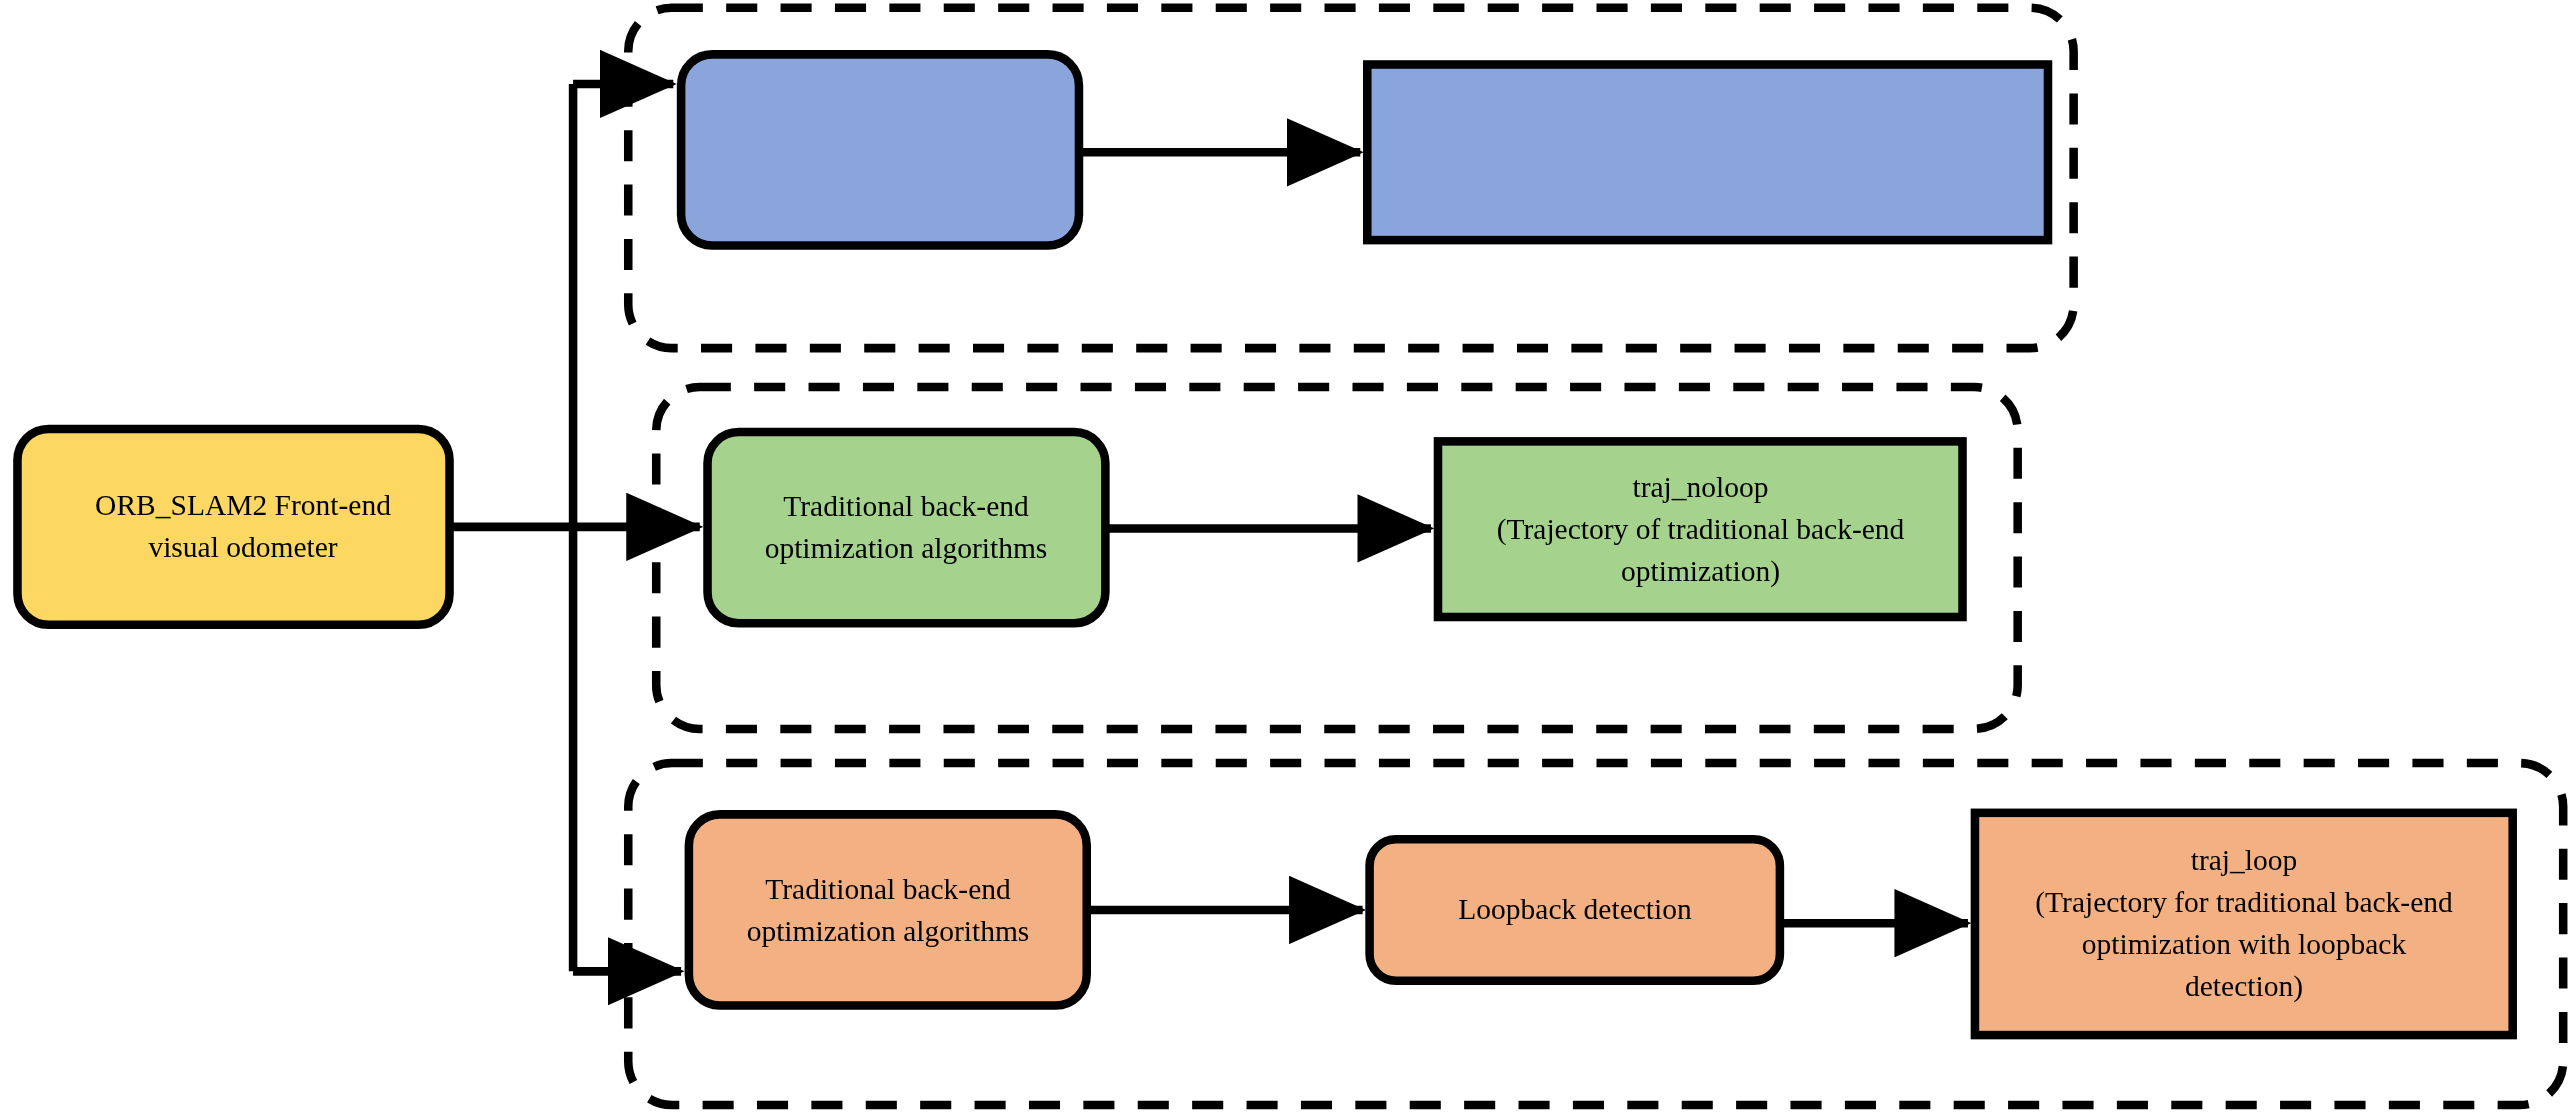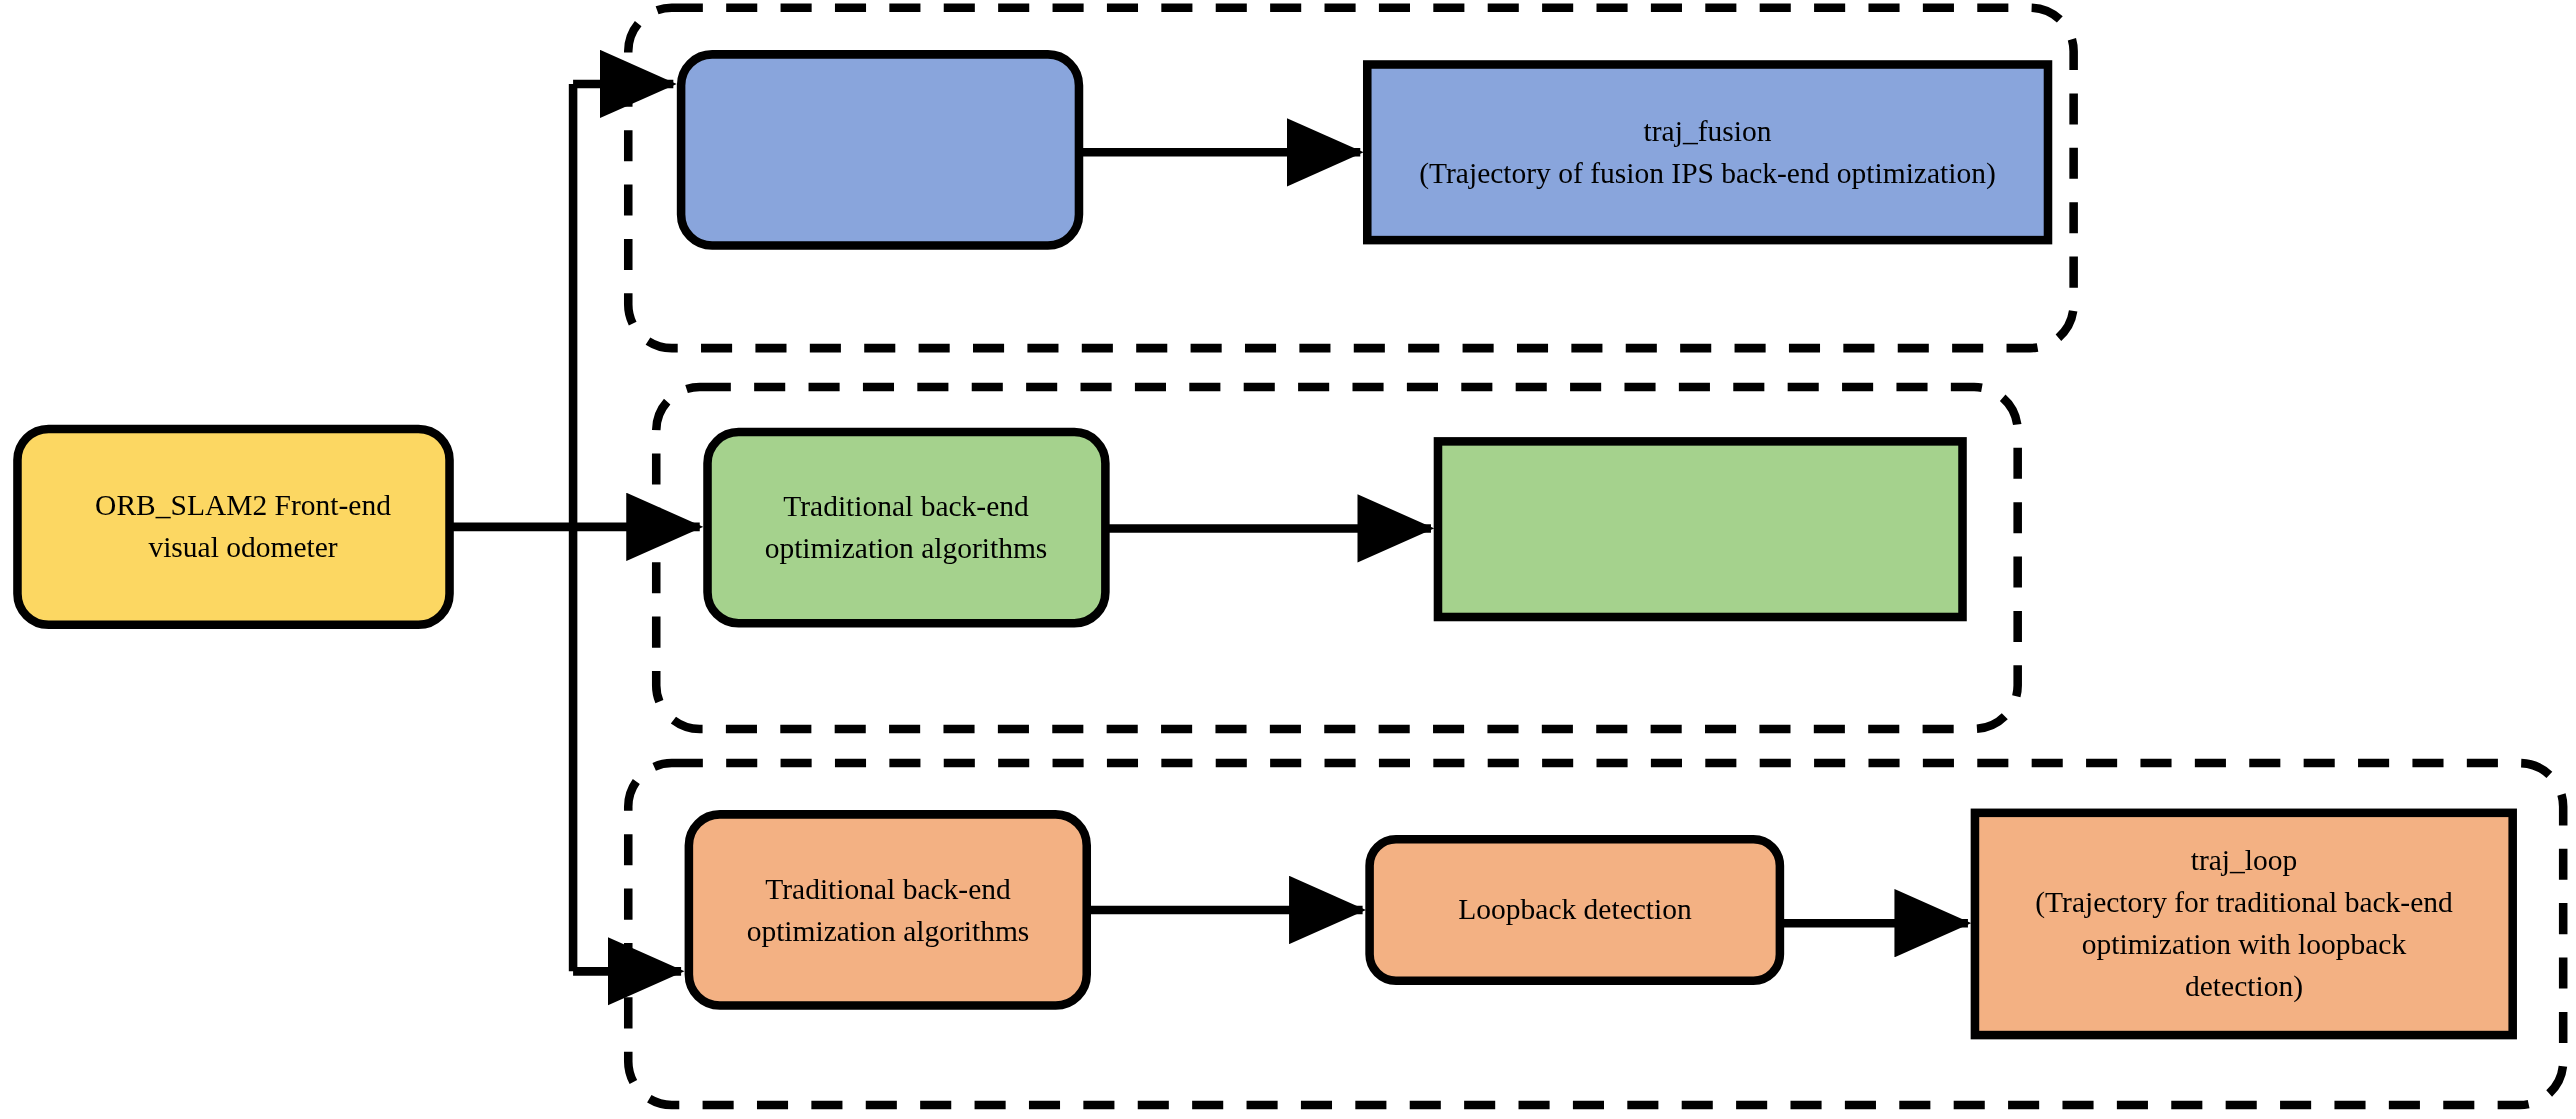--- a/index.html
+++ b/index.html
@@ -67,24 +67,25 @@
       <rect id="n-noloop-proc" stroke="#000000" stroke-width="11" x="910" y="556" width="512" height="246" rx="40" ry="40" fill="#A5D28D"></rect>
       <rect id="n-noloop-out" stroke="#000000" stroke-width="11" x="1850" y="568" width="675" height="226" rx="0" ry="0" fill="#A5D28D"></rect>
       <rect id="n-loop-proc" stroke="#000000" stroke-width="11" x="886" y="1048" width="512" height="246" rx="40" ry="40" fill="#F3B183"></rect>
       <rect id="n-loopback" stroke="#000000" stroke-width="11" x="1762" y="1080" width="528" height="182" rx="34" ry="34" fill="#F3B183"></rect>
       <rect id="n-loop-out" stroke="#000000" stroke-width="11" x="2541" y="1046" width="692" height="286" rx="0" ry="0" fill="#F3B183"></rect>
     </g>
   </svg>
 
   <div class="node-label" id="l-source" style="left: 27px; top: 429px; width: 432px; height: 196px;">ORB_SLAM2 Front-end
 visual odometer</div>
-  <div class="node-label" id="l-fusion-out" style="left: 1367px; top: 65px; width: 681px; height: 176px;">traj_fusion
-(Trajectory of fusion IPS back-end optimization)</div>
   <div class="node-label" id="l-noloop-proc" style="left: 707px; top: 432px; width: 398px; height: 191px;">Traditional back-end
 optimization algorithms</div>
+  <div class="node-label" id="l-noloop-out" style="left: 1438px; top: 442px; width: 525px; height: 176px;">traj_noloop
+(Trajectory of traditional back-end
+optimization)</div>
   <div class="node-label" id="l-loop-proc" style="left: 689px; top: 815px; width: 398px; height: 191px;">Traditional back-end
 optimization algorithms</div>
   <div class="node-label" id="l-loop-out" style="left: 1975px; top: 813px; width: 538px; height: 222px;">traj_loop
 (Trajectory for traditional back-end
 optimization with loopback
 detection)</div>
   <div class="node-label" id="l-loopback" style="left: 1370px; top: 839px; width: 410px; height: 141px;">Loopback detection</div>
 
 </div>
 

